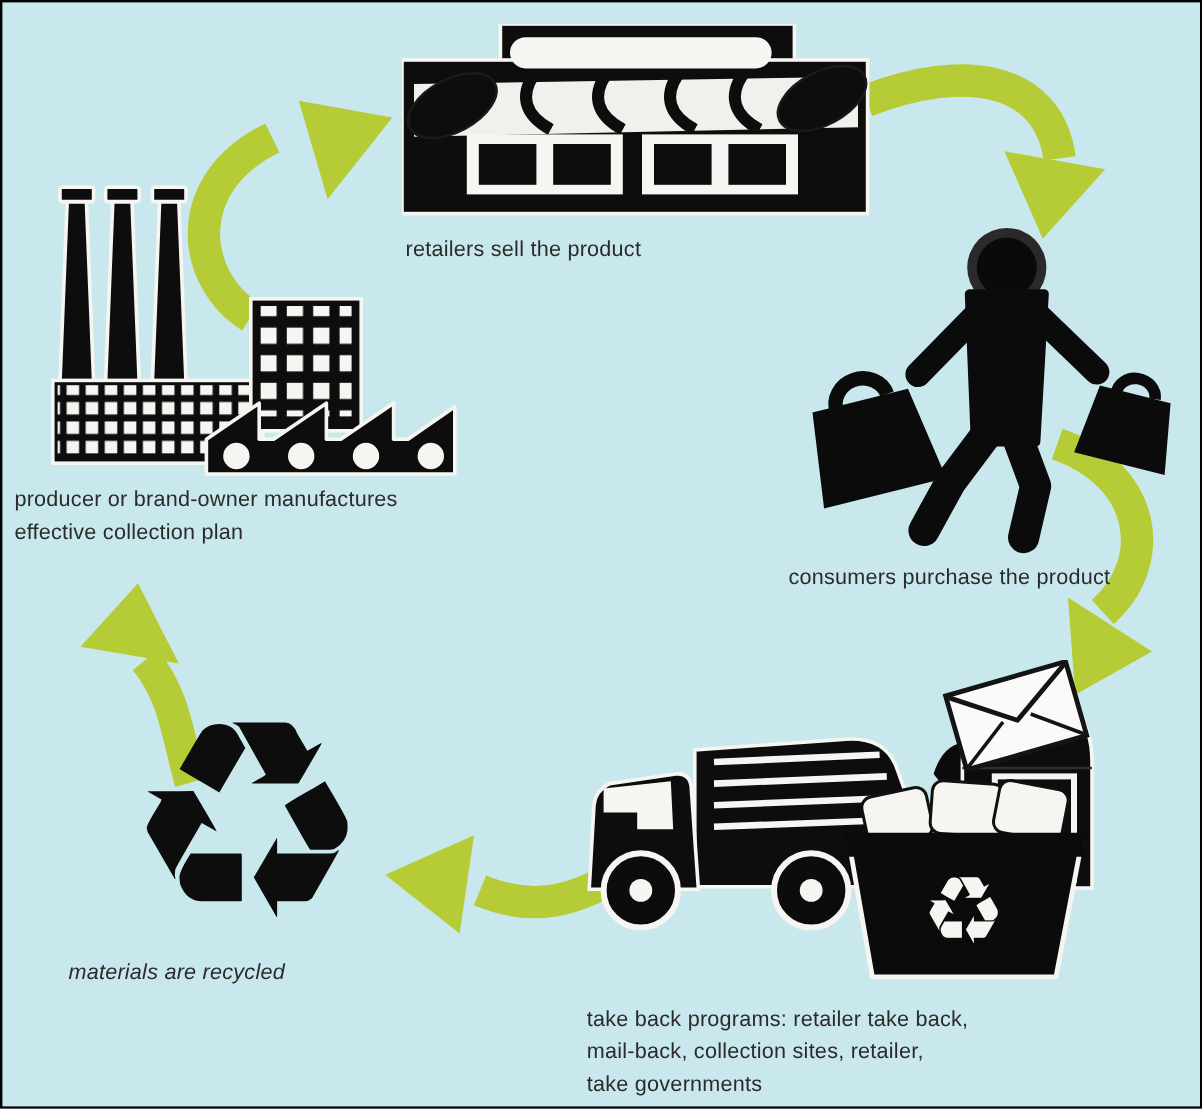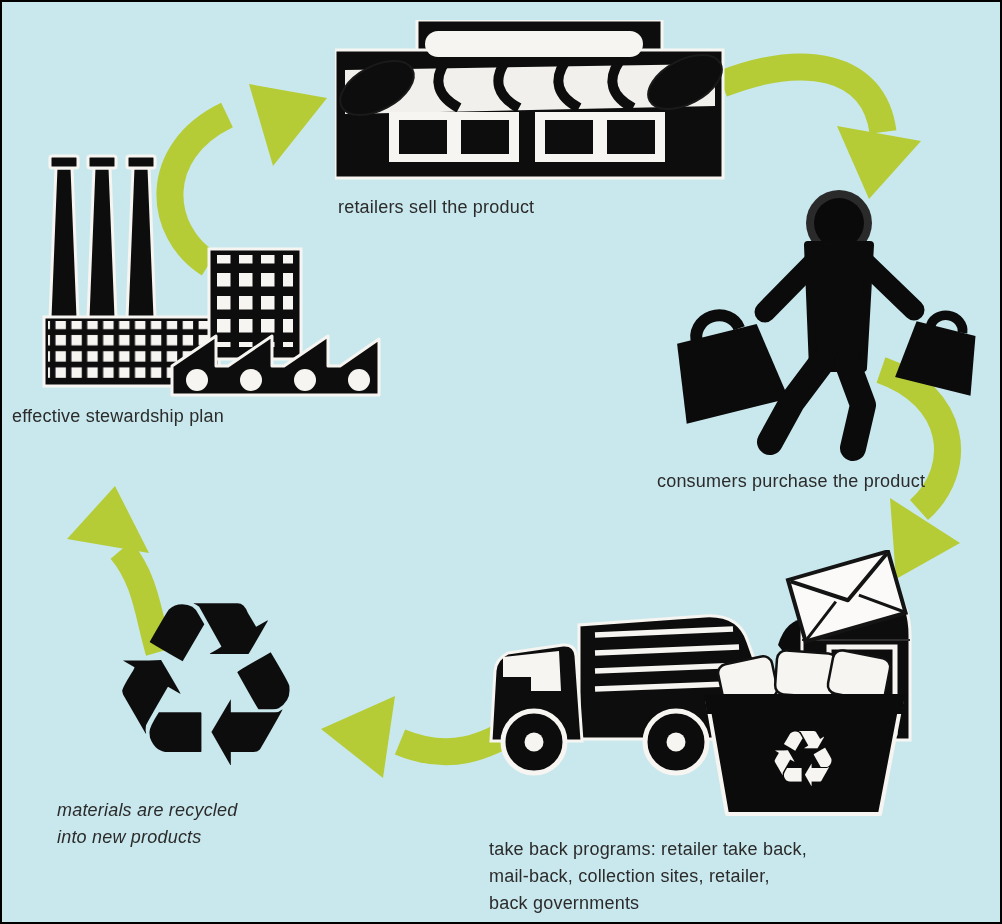--- a/index.html
+++ b/index.html
@@ -209,27 +209,27 @@
 
   <div class="abs caption" style="left:336px;top:192px;width:400px;">
     <span>retailers sell the product</span>
   </div>
 
   <div class="abs caption" style="left:655px;top:466px;width:350px;">
     <span>consumers purchase the product</span>
   </div>
 
   <div class="abs caption" style="left:10px;top:401px;width:400px;">
-    <span>effective stewardship plan</span>
+    <span>producer or brand-owner manufactures</span>
+    <span>effective collection plan</span>
   </div>
 
   <div class="abs caption" style="left:55px;top:795px;width:300px;font-style:italic;">
     <span>materials are recycled</span>
-    <span>into new products</span>
   </div>
 
   <div class="abs caption" style="left:487px;top:834px;width:400px;">
     <span>take back programs: retailer take back,</span>
     <span>mail-back, collection sites, retailer,</span>
-    <span>back governments</span>
+    <span>take governments</span>
   </div>
 
 </div>
 
 </body></html>

